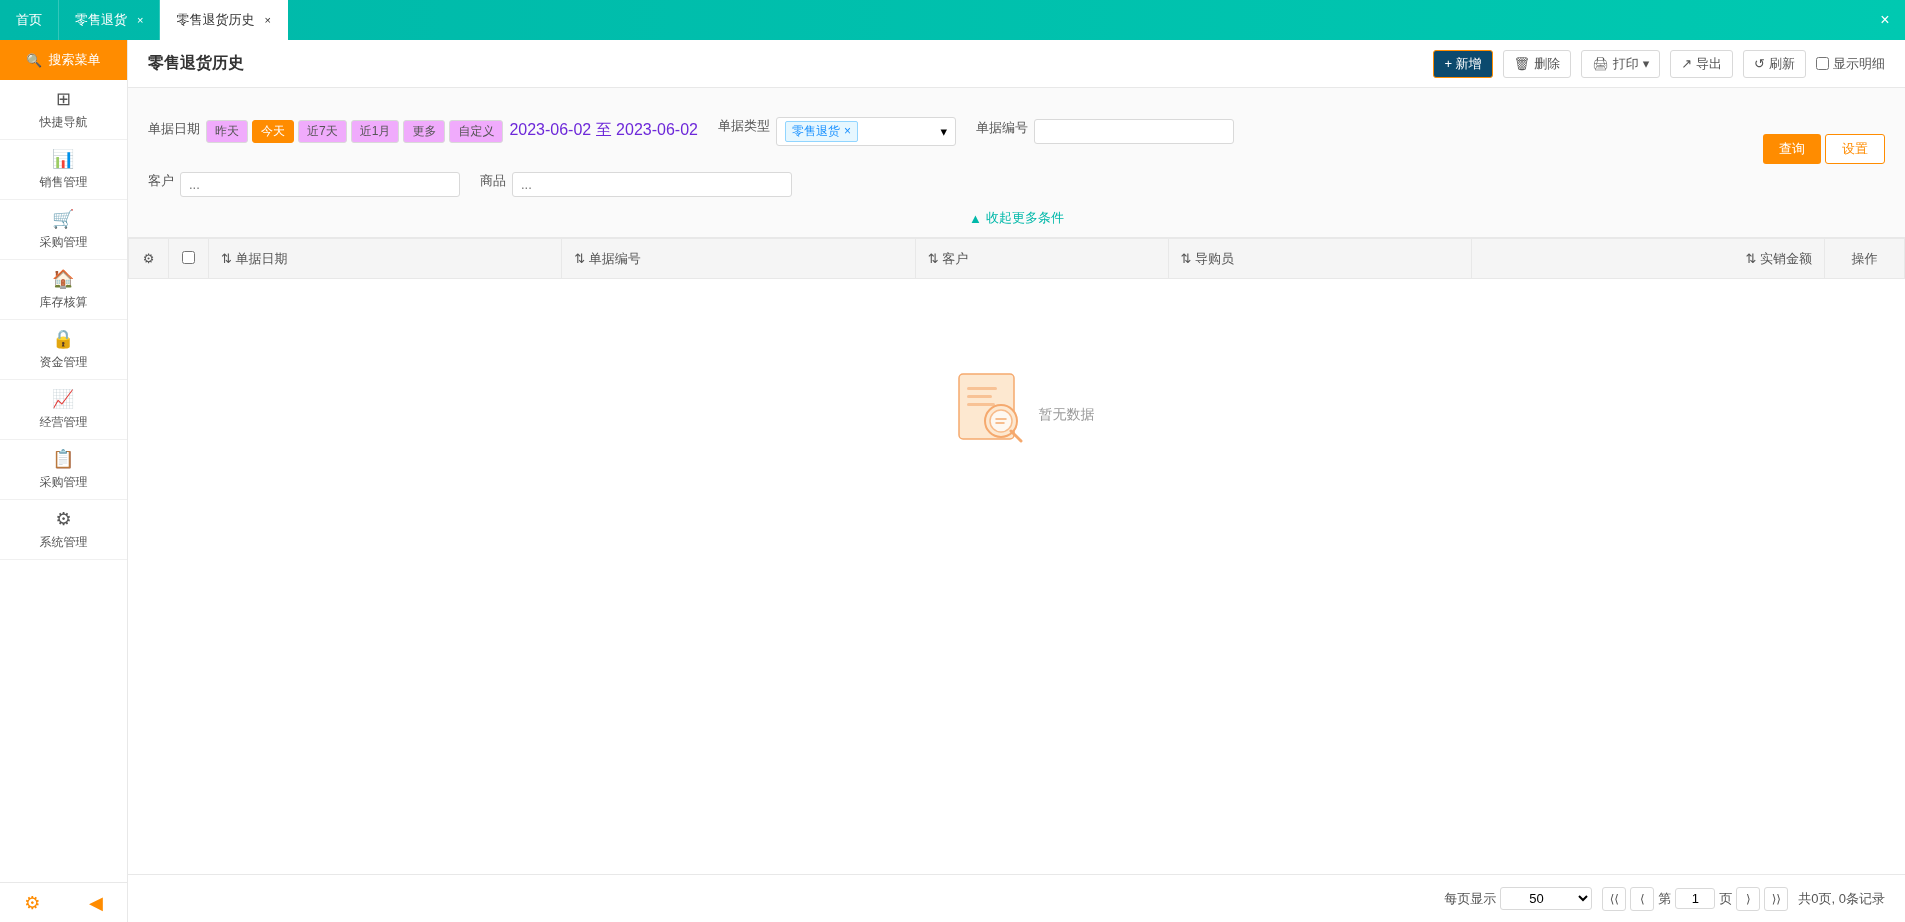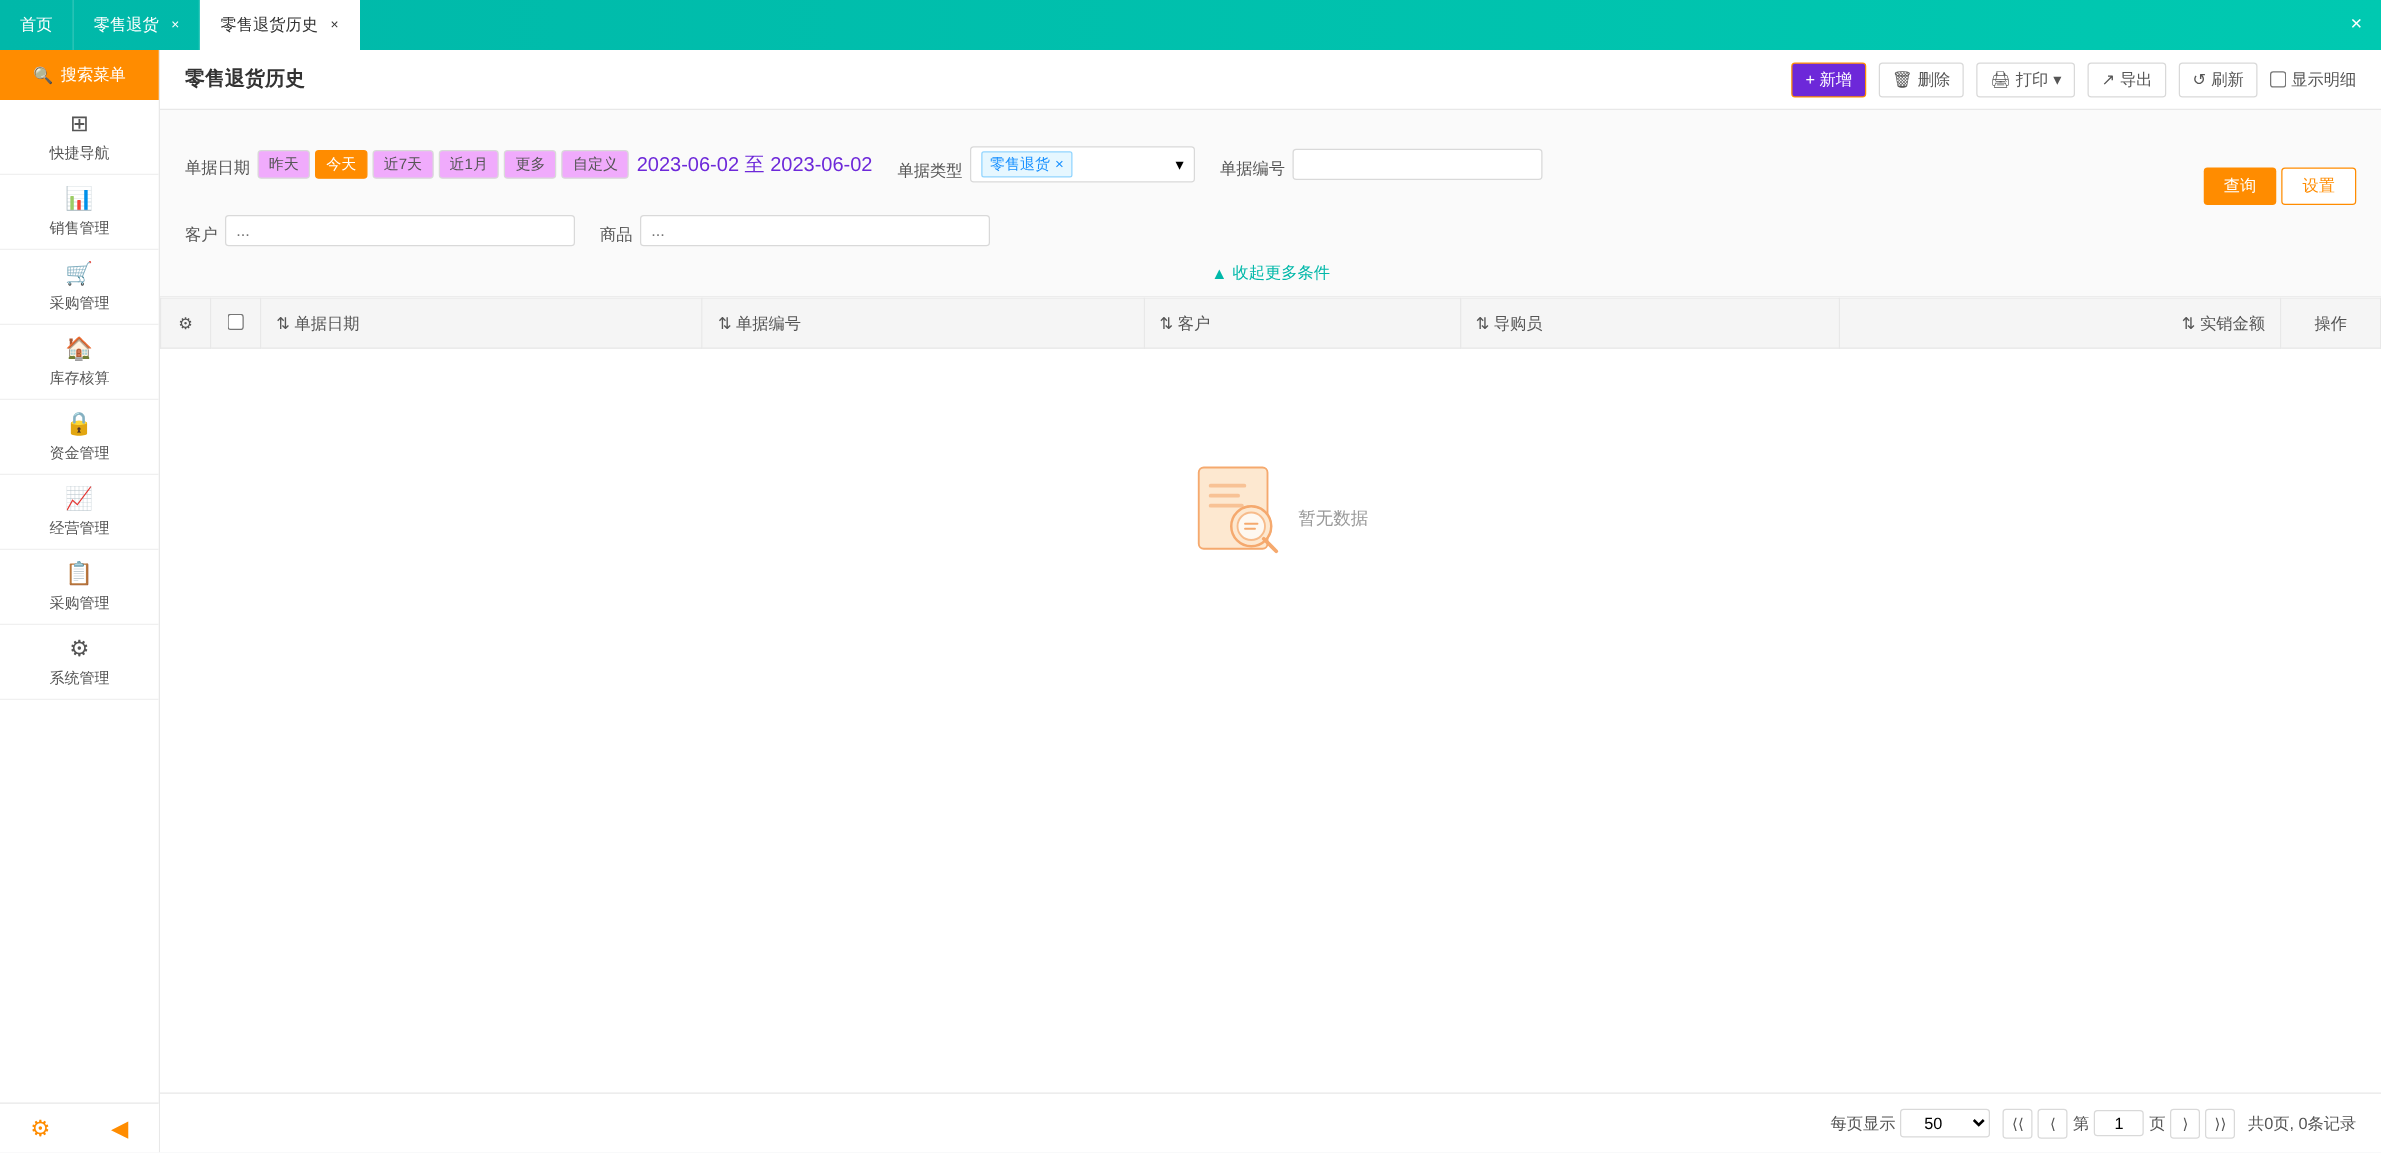--- a/index.html
+++ b/index.html
@@ -144,21 +144,21 @@
       align-items: center;
       gap: 4px;
       padding: 4px 10px;
       border: 1px solid #d9d9d9;
       border-radius: 3px;
       background: #fff;
       color: #555;
       font-size: 13px;
       cursor: pointer;
     }
-    .toolbar-btn.primary { background: #6d28d9; color: #fff; border-color: #ff8c00; }
+    .toolbar-btn.primary { background: #0c4a6e; color: #fff; border-color: #ff8c00; }
     .toolbar-checkbox {
       display: flex;
       align-items: center;
       gap: 4px;
       font-size: 13px;
       color: #555;
       cursor: pointer;
     }
 
     
@@ -169,21 +169,21 @@
       flex-shrink: 0;
     }
     .filter-row {
       display: flex;
       align-items: center;
       gap: 20px;
       margin-bottom: 8px;
     }
     .filter-item {
       display: flex;
-      align-items: flex-end;
+      align-items: flex-start;
       gap: 6px;
     }
     .filter-label {
       color: #555;
       font-size: 13px;
       white-space: nowrap;
     }
     .filter-date-btns {
       display: flex;
       align-items: center;
@@ -318,21 +318,21 @@
       color: #555;
     }
     .page-size-select {
       display: flex;
       align-items: center;
       gap: 4px;
     }
     .page-size-dropdown {
       border: 1px solid #d9d9d9;
       border-radius: 3px;
-      padding: 2px 14px;
+      padding: 2px 24px;
       font-size: 13px;
       background: #fff;
       cursor: pointer;
     }
     .page-nav {
       display: flex;
       align-items: center;
       gap: 4px;
     }
     .page-nav-btn {

